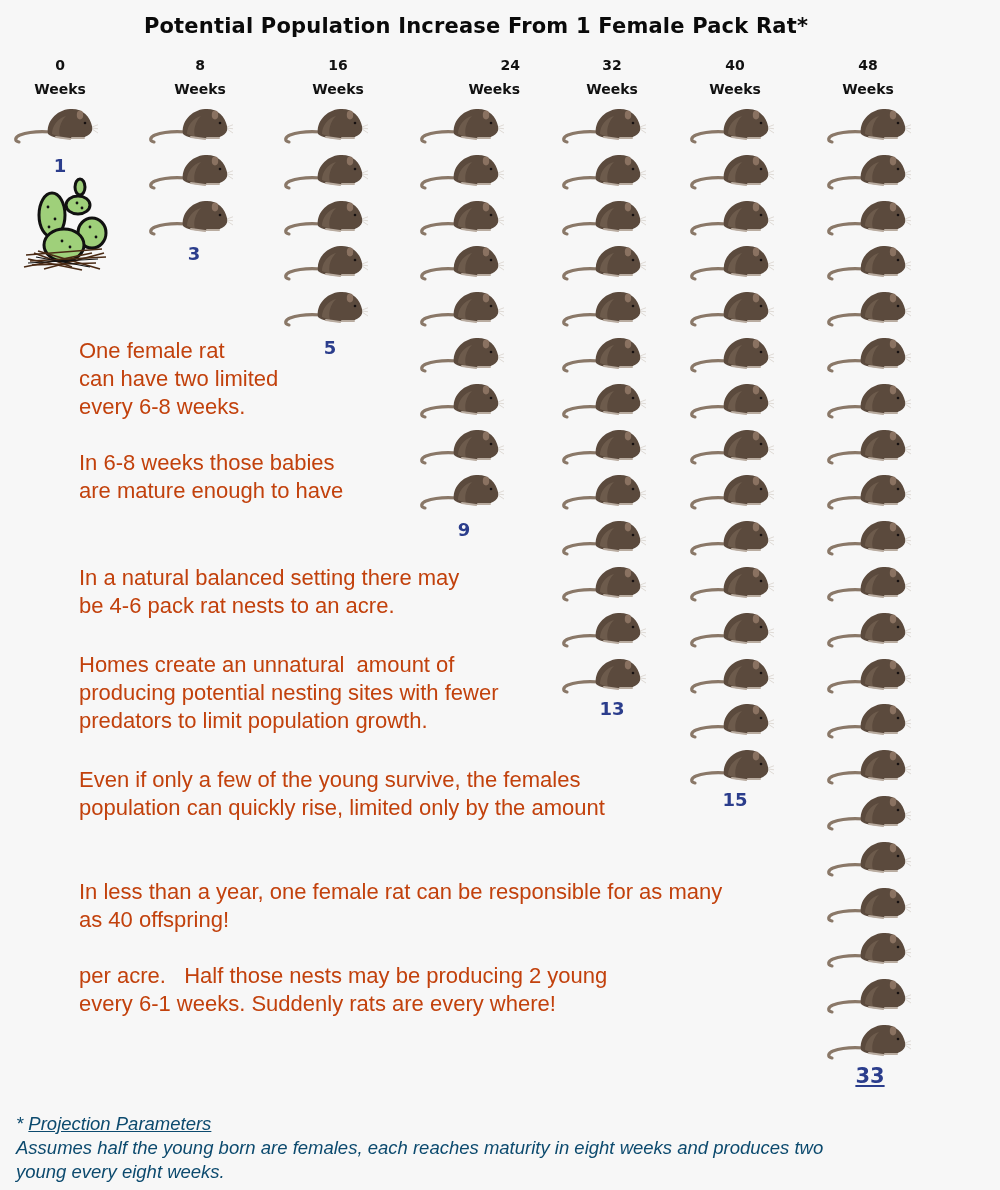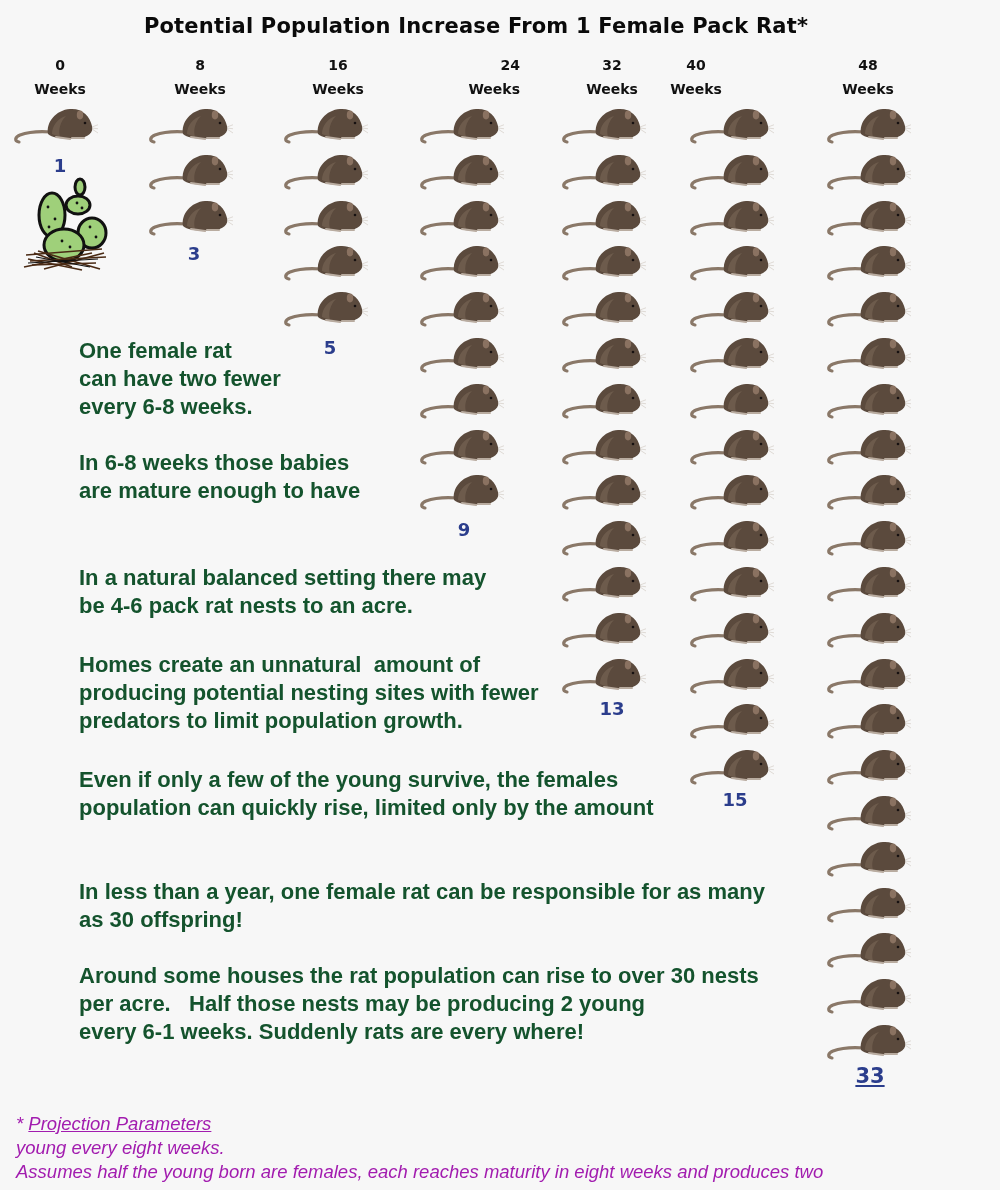--- a/index.html
+++ b/index.html
@@ -22,25 +22,25 @@
     position:absolute; width:86px; height:42px;
   }
   .rat svg { width:86px; height:42px; display:block; }
   .count {
     position:absolute; width:60px; text-align:center;
     font-family:"DejaVu Sans", sans-serif; font-weight:bold; font-size:18px; color:#2b3d8c;
   }
   .count.underline { text-decoration:underline; font-size:21px; }
   .cactus { position:absolute; left:22px; top:175px; width:86px; height:98px; }
   .para {
-    position:absolute; left:79px; font-size:22px; line-height:28px; color:#14532d;font-weight:bold;
+    position:absolute; left:79px; font-size:22px; line-height:28px; color:#c2410c;
   }
   .para span { display:block; white-space:pre; }
   .footnote {
-    position:absolute; left:16px; top:1112px; font-size:18.5px; font-style:italic; line-height:24px; color:#a21caf;
+    position:absolute; left:16px; top:1112px; font-size:18.5px; font-style:italic; line-height:24px; color:#0c4a6e;
   }
   .footnote .fn-title { text-decoration:underline; }
   .footnote span { display:block; white-space:pre; }
 </style>
 </head>
 <body>
 
 <div class="title">Potential Population Increase From 1 Female Pack Rat*</div>
 
 <div id="heads">
@@ -57,21 +57,21 @@
       <div>Weeks</div>
     </div>
     <div class="col-head" style="left: 420px; text-align: right;">
       <div>24</div>
       <div>Weeks</div>
     </div>
     <div class="col-head" style="left: 562px;">
       <div>32</div>
       <div>Weeks</div>
     </div>
-    <div class="col-head" style="left: 646px;">
+    <div class="col-head" style="left: 685px;">
       <div>40</div>
       <div>Weeks</div>
     </div>
     <div class="col-head" style="left: 818px;">
       <div>48</div>
       <div>Weeks</div>
     </div>
   </div>
 <div id="rats">
     <div class="rat" style="left: 12px; top: 104px;">
@@ -851,21 +851,21 @@
   </g>
   <g stroke="#111" stroke-width="1.2">
     <line x1="6" y1="88" x2="76" y2="84"></line>
       <line x1="14" y1="82" x2="68" y2="92"></line>
   </g>
 </svg>
 
 <div id="paras">
     <div class="para" style="top: 337px;">
       <span>One female rat</span>
-      <span>can have two fewer</span>
+      <span>can have two limited</span>
       <span>every 6-8 weeks.</span>
     </div>
     <div class="para" style="top: 449px;">
       <span>In 6-8 weeks those babies</span>
       <span>are mature enough to have</span>
     </div>
     <div class="para" style="top: 564px;">
       <span>In a natural balanced setting there may</span>
       <span>be 4-6 pack rat nests to an acre.</span>
     </div>
@@ -873,26 +873,25 @@
       <span>Homes create an unnatural  amount of</span>
       <span>producing potential nesting sites with fewer</span>
       <span>predators to limit population growth.</span>
     </div>
     <div class="para" style="top: 766px;">
       <span>Even if only a few of the young survive, the females</span>
       <span>population can quickly rise, limited only by the amount</span>
     </div>
     <div class="para" style="top: 878px;">
       <span>In less than a year, one female rat can be responsible for as many</span>
-      <span>as 30 offspring!</span>
+      <span>as 40 offspring!</span>
     </div>
     <div class="para" style="top: 962px;">
-      <span>Around some houses the rat population can rise to over 30 nests</span>
       <span>per acre.   Half those nests may be producing 2 young</span>
       <span>every 6-1 weeks. Suddenly rats are every where!</span>
     </div>
   </div>
 
 <div class="footnote">
   <span><span style="display:inline">* </span><span style="display:inline" class="fn-title">Projection Parameters</span></span>
+  <span>Assumes half the young born are females, each reaches maturity in eight weeks and produces two</span>
   <span>young every eight weeks.</span>
-  <span>Assumes half the young born are females, each reaches maturity in eight weeks and produces two</span>
 </div>
 
 </body></html>

